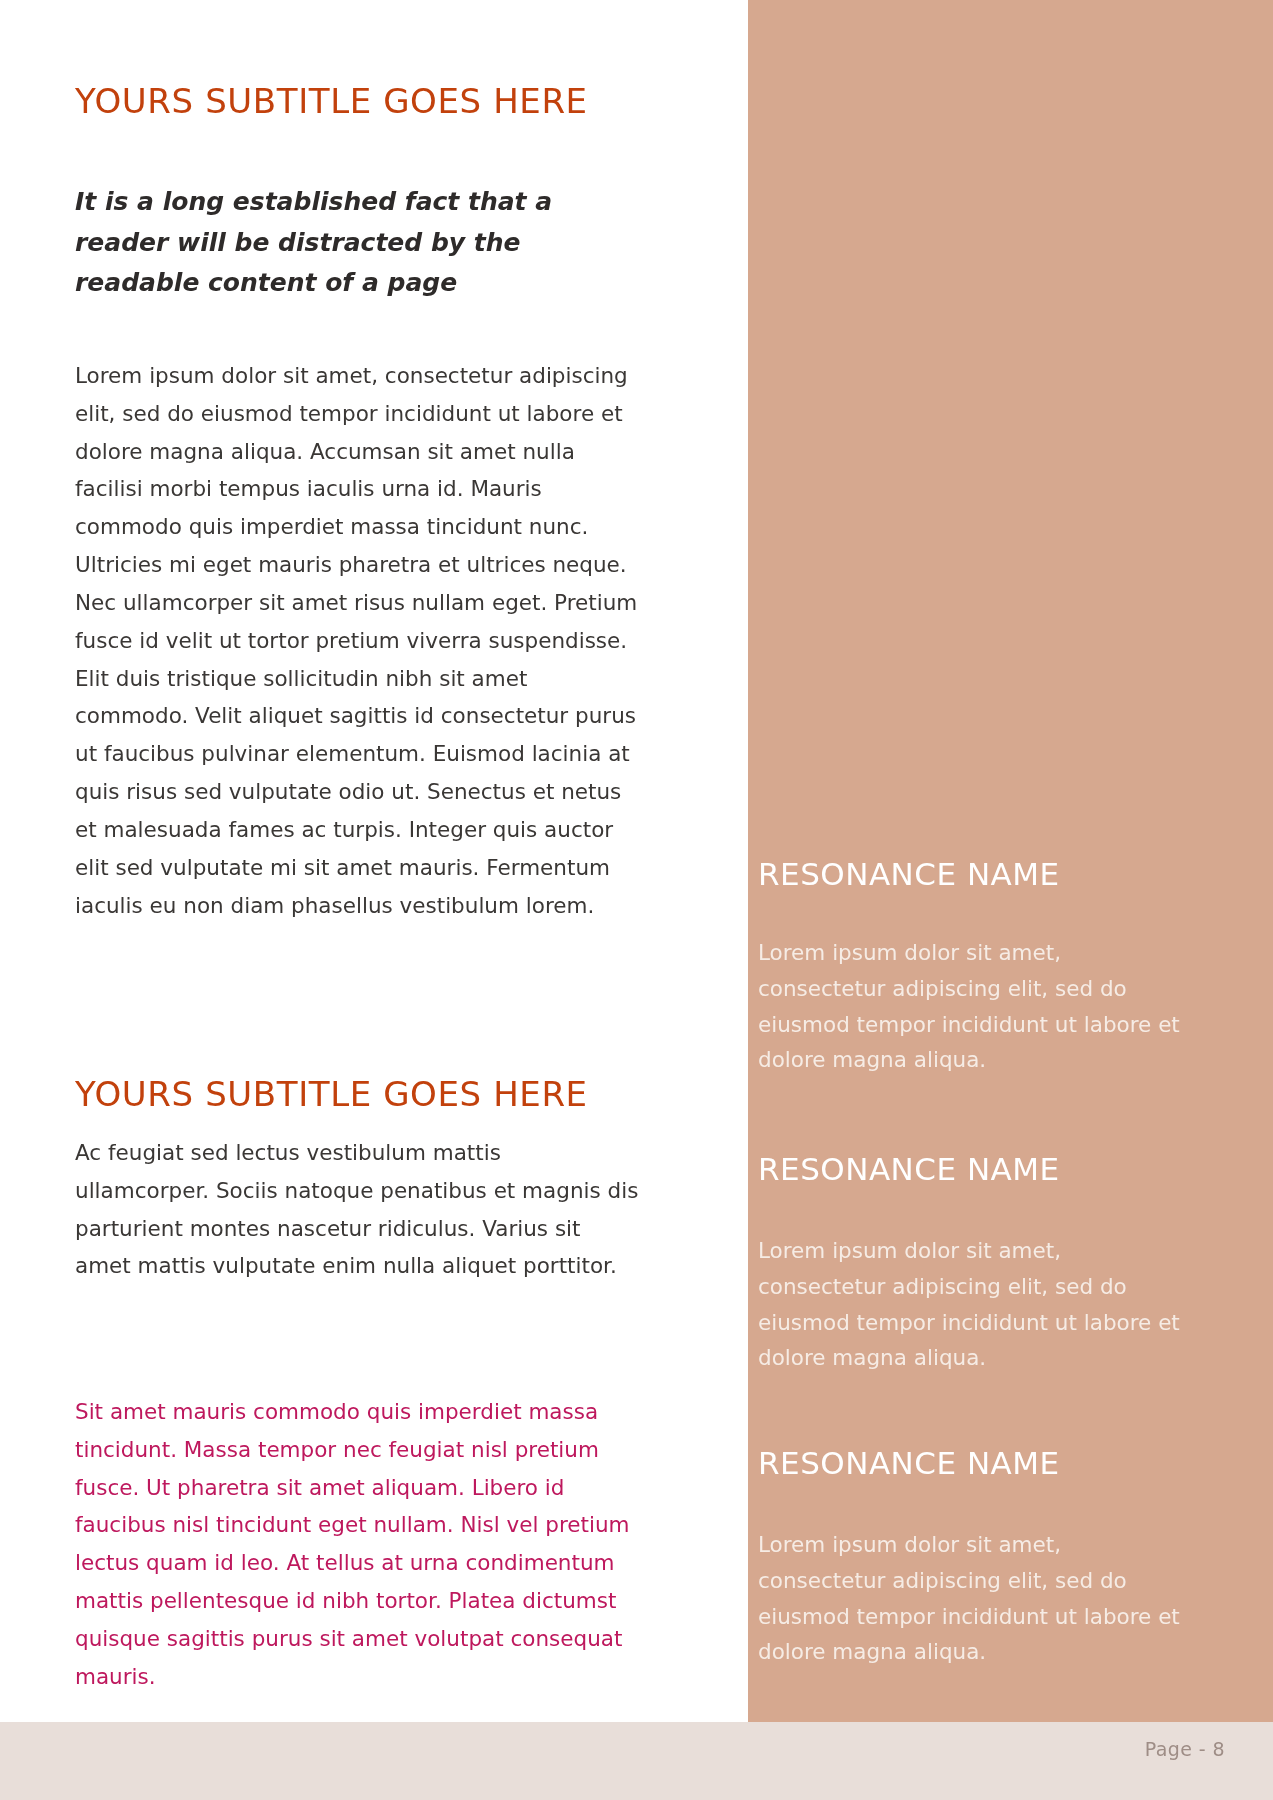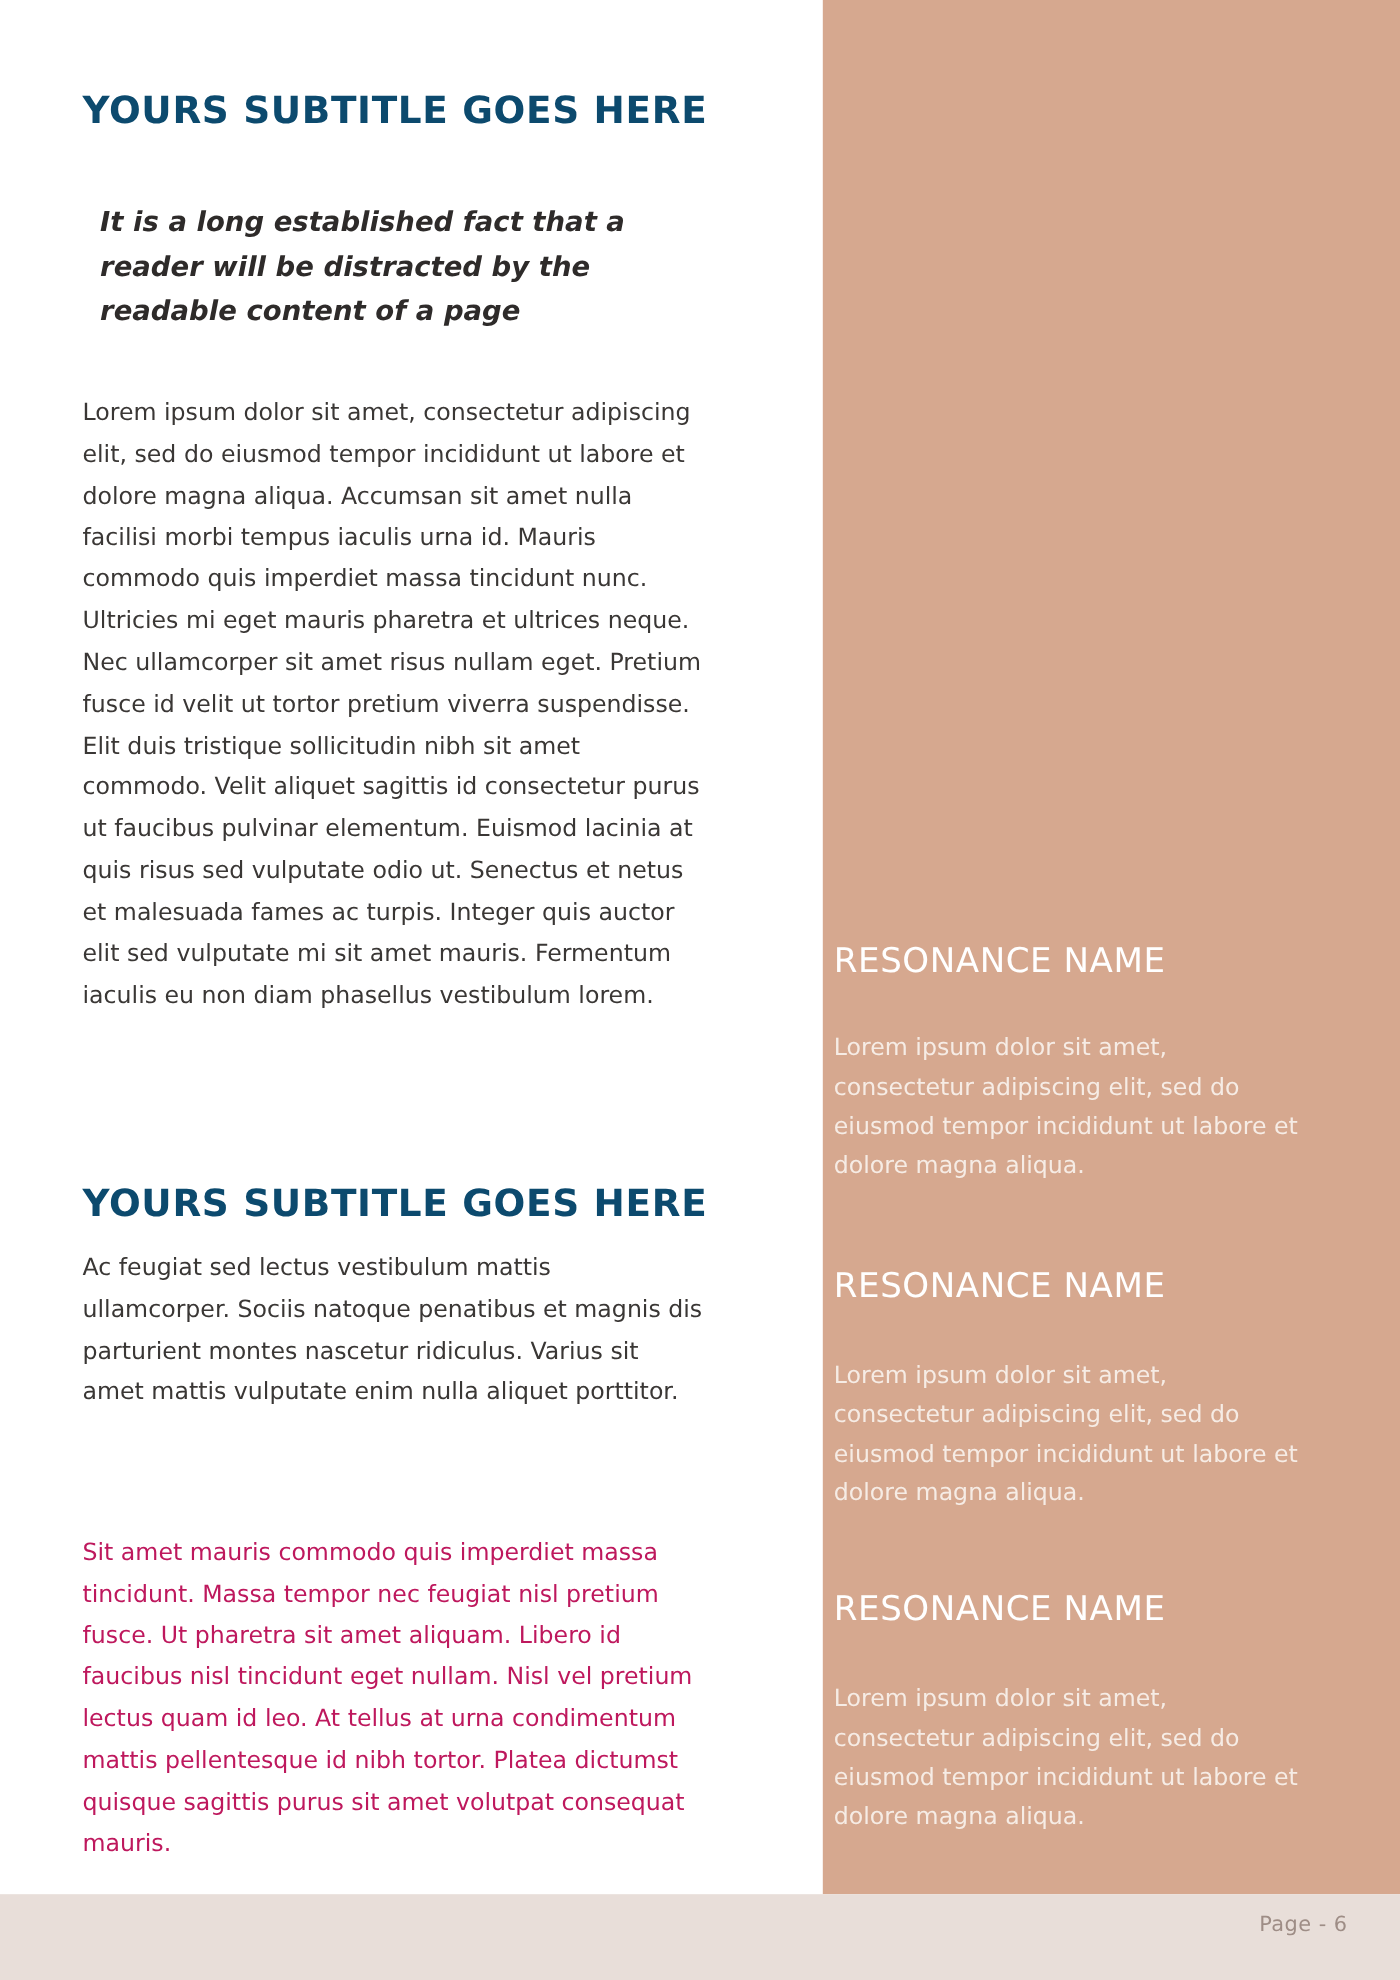--- a/index.html
+++ b/index.html
@@ -51,31 +51,31 @@
 
   
   .left-col {
     position: absolute;
     left: 75px;
     top: 0;
     width: 650px;
   }
   .subtitle {
     font-size: 34px;
-    color: #0c4a6e;
+    color: #c2410c;
     letter-spacing: 0.6px;
-    font-weight: 700;
+    font-weight: 400;
     margin: 0;
     line-height: 1.25;
   }
   .subtitle-1 { position: absolute; top: 80px; left: 0; }
   .lead {
     position: absolute;
     top: 182px;
-    left: 16px;
+    left: 0;
     width: 560px;
     font-size: 25px;
     font-style: italic;
     font-weight: 700;
     color: #2e2b2a;
     line-height: 1.62;
     margin: 0;
   }
   .body-1 {
     position: absolute;
@@ -177,15 +177,15 @@
     </div>
 
     <div class="res-block res-3">
       <h3 class="res-title">RESONANCE NAME</h3>
       <p class="res-body">Lorem ipsum dolor sit amet, consectetur adipiscing elit, sed do eiusmod tempor incididunt ut labore et dolore magna aliqua.</p>
     </div>
 
   </div>
 
   <div class="footer-band"></div>
-  <div class="footer-page-number">Page - 6</div>
+  <div class="footer-page-number">Page - 8</div>
 
 </div>
 
 </body></html>

